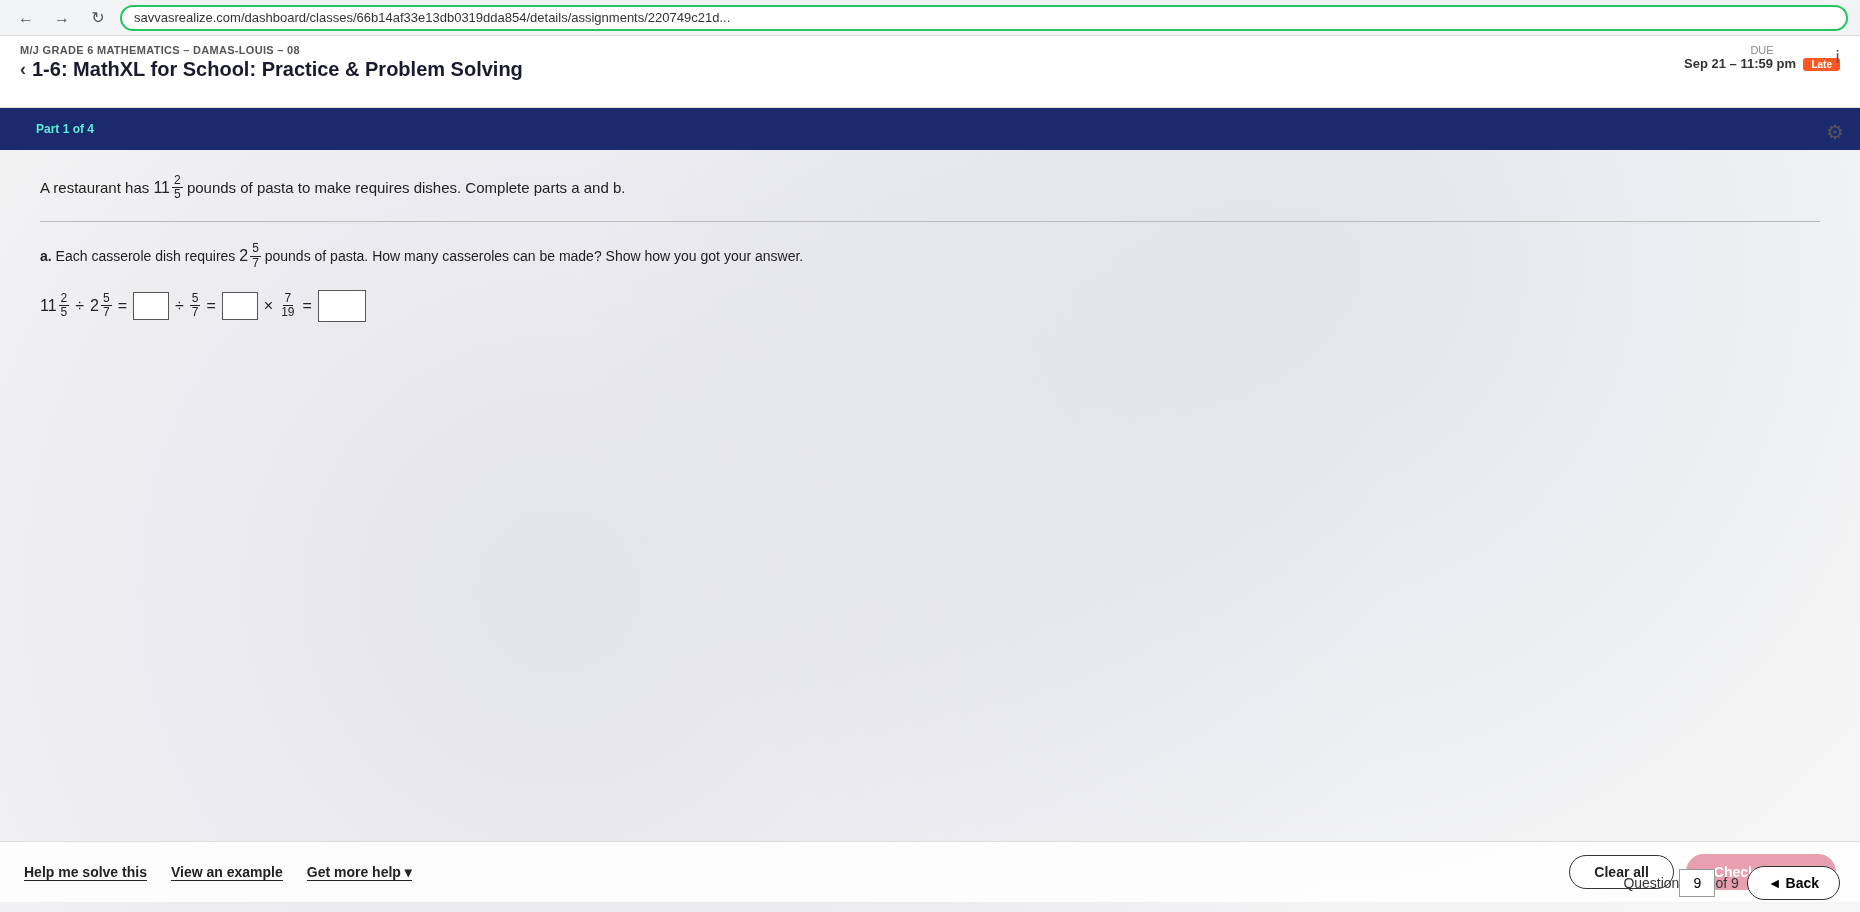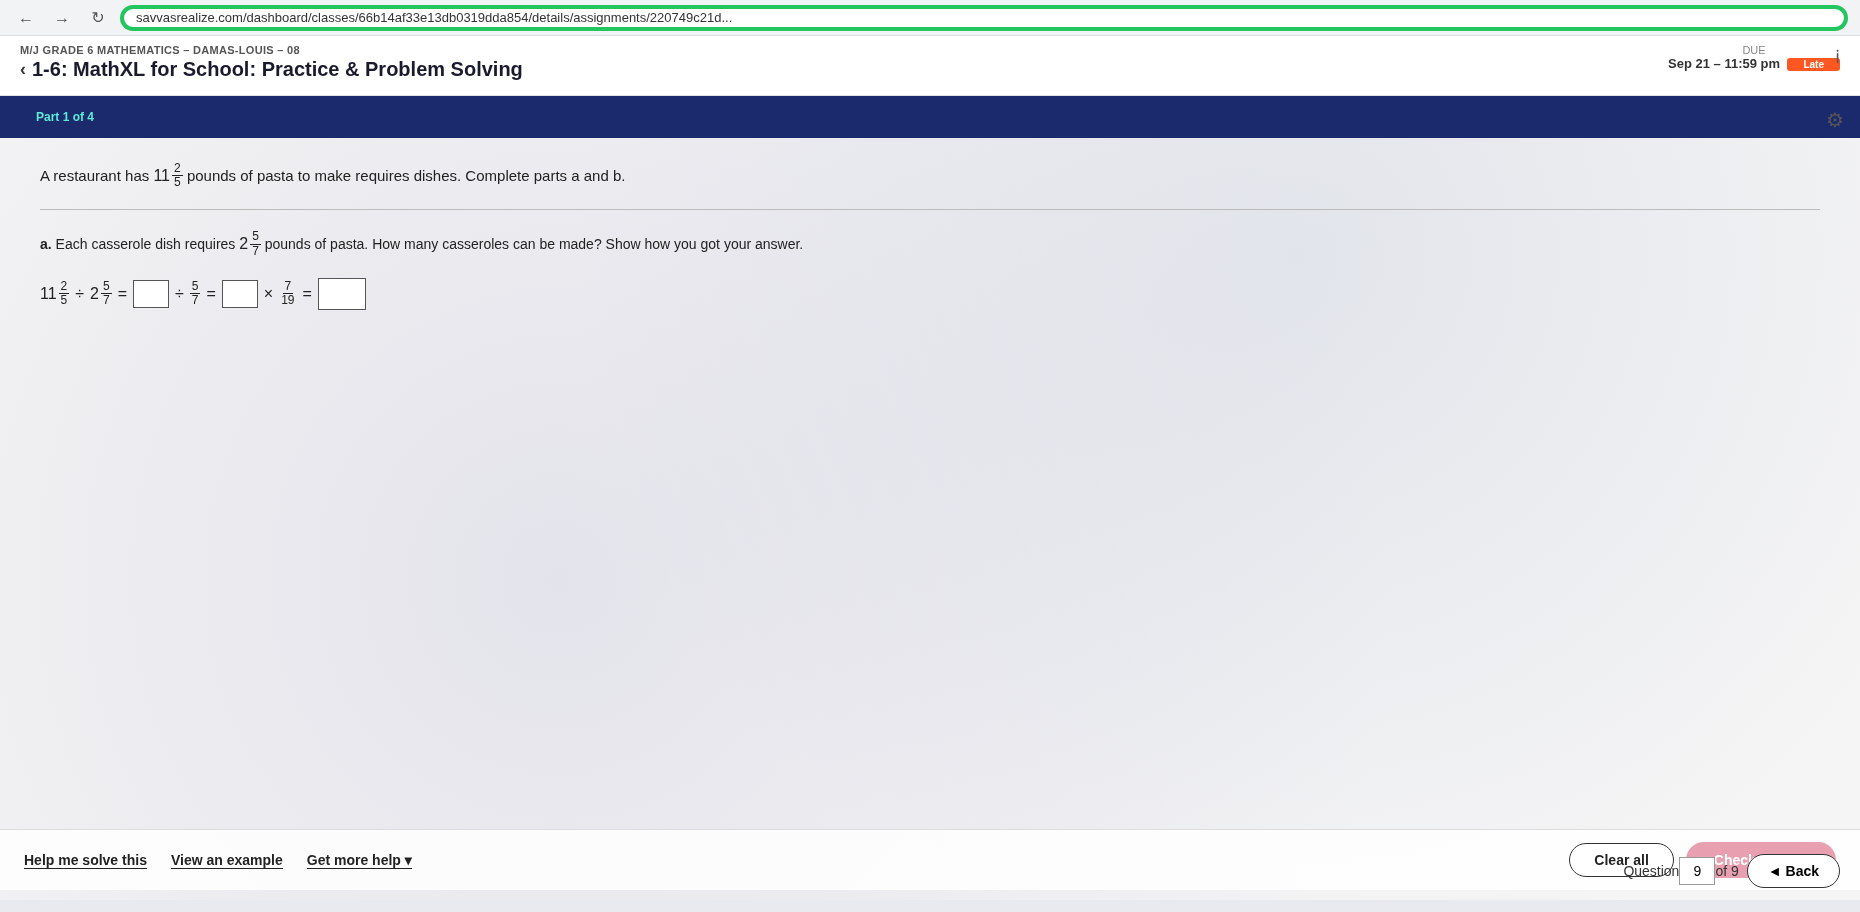--- a/index.html
+++ b/index.html
@@ -27,37 +27,37 @@
       border-radius: 50%;
       border: none;
       background: transparent;
       cursor: pointer;
       display: flex; align-items: center; justify-content: center;
       font-size: 16px; color: #555;
     }
     .browser-url-bar {
       flex: 1;
       background: #fff;
-      border: 4px solid #22c55e;
+      border: 2px solid #22c55e;
       border-radius: 20px;
       height: 26px;
       padding: 0 12px;
       font-size: 13px;
       color: #333;
     }
 
     
     .app-header {
       background: #fff;
       padding: 8px 20px;
       display: flex;
       align-items: flex-start;
       justify-content: space-between;
       border-bottom: 1px solid #e0e0e0;
-      height: 60px;
+      height: 72px;
     }
     .app-header-left {
       display: flex;
       flex-direction: column;
       gap: 2px;
     }
     .course-label {
       font-size: 11px;
       color: #555;
       font-weight: 600;
@@ -88,21 +88,21 @@
     .due-info .due-date {
       font-size: 13px;
       font-weight: 600;
       color: #333;
     }
     .late-badge {
       background: #ff5722;
       color: #fff;
       font-size: 10px;
       font-weight: 700;
-      padding: 1px 16px;
+      padding: 1px 8px;
       border-radius: 3px;
       margin-left: 4px;
     }
     .info-icon {
       position: absolute;
       top: 44px;
       right: 20px;
       font-size: 18px;
       color: #555;
       cursor: pointer;

